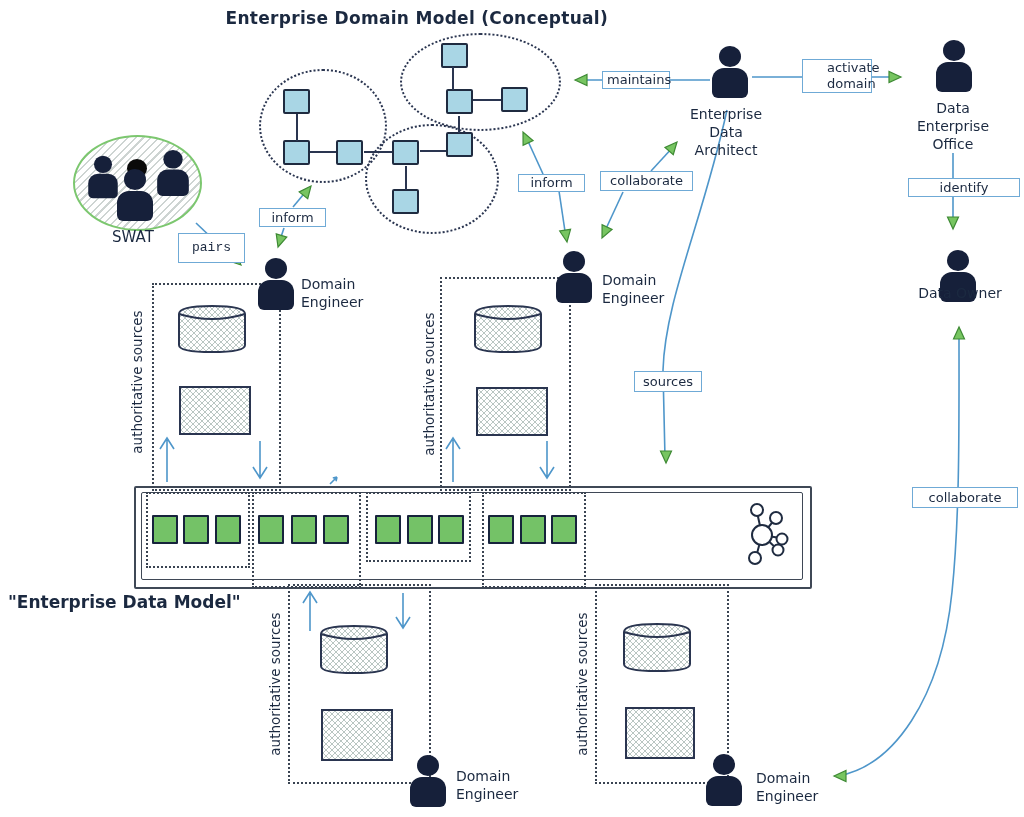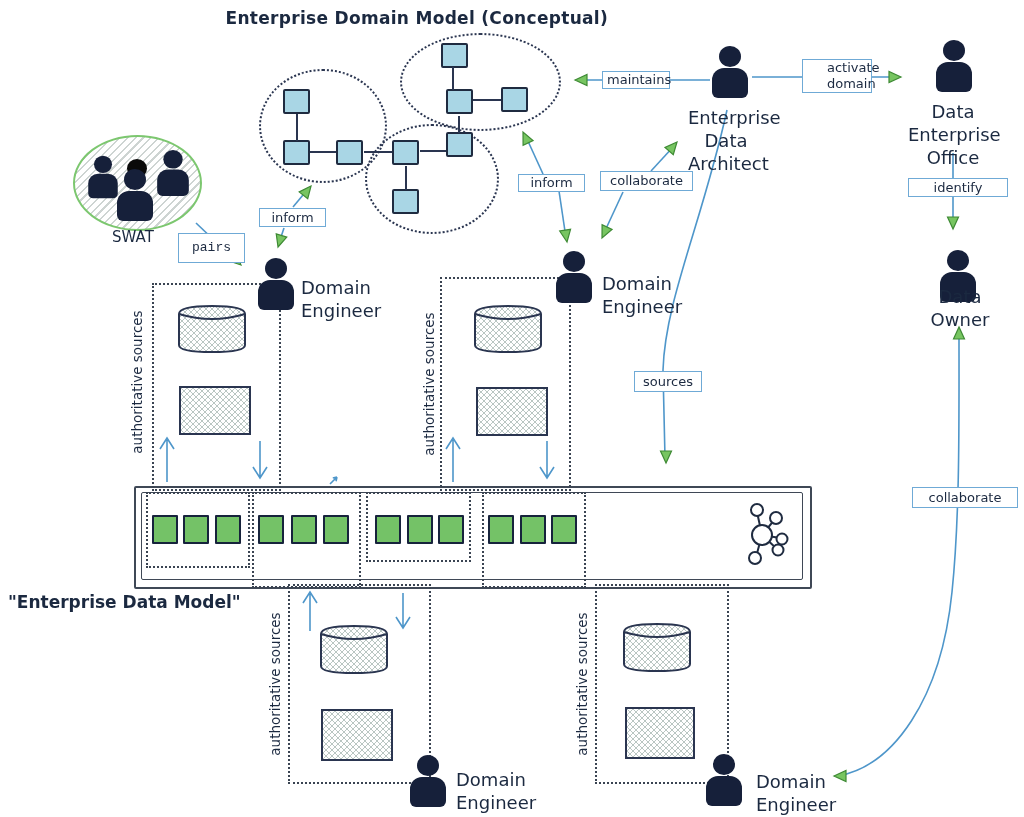--- a/index.html
+++ b/index.html
@@ -12,21 +12,21 @@
           box-sizing:border-box;display:flex;flex-direction:column;justify-content:center;}
   .dotrect{position:absolute;border:2px dotted #3a4452;z-index:5;}
   .dotellipse{position:absolute;border:2px dotted #2a3550;border-radius:50%;z-index:4;}
   .bluesq{position:absolute;width:27px;height:25px;background:#a9d6e5;border:2.5px solid #1f2b40;
           border-radius:2px;z-index:10;box-sizing:border-box;}
   .greensq{position:absolute;width:26px;height:29px;background:#74c267;border:2.5px solid #17233c;
            border-radius:1px;z-index:12;box-sizing:border-box;}
   .person{position:absolute;width:40px;z-index:20;}
   .p-head{width:22px;height:21px;border-radius:50%;background:#16203a;margin:0 auto;}
   .p-body{width:36px;height:30px;background:#16203a;border-radius:12px 12px 6px 6px;margin:1px auto 0;}
-  .ptext{position:absolute;font-size:18px;line-height:1.28;z-index:30;}
+  .ptext{position:absolute;font-size:14px;line-height:1.28;z-index:30;}
   .ctext{text-align:center;}
   .vtext{position:absolute;width:172px;text-align:center;font-size:13.5px;
          transform:rotate(-90deg);z-index:6;}
   .hubrect{position:absolute;border:2px solid #3f4856;z-index:3;border-radius:2px;}
   .swat{position:absolute;left:73px;top:135px;width:125px;height:92px;border:2.5px solid #7cc76f;
         border-radius:50%;overflow:hidden;z-index:8;
         background:repeating-linear-gradient(135deg,rgba(145,160,155,0) 0 4px,rgba(145,160,155,.45) 4px 5.5px);}
   svg.overlay{position:absolute;left:0;top:0;z-index:25;pointer-events:none;}
   .shape{position:absolute;z-index:9;}
 </style>
@@ -216,21 +216,21 @@
 
   <div class="lblbox" style="left:178px;top:233px;width:67px;height:30px;font-family:Liberation Mono, monospace;">pairs</div>
   <div class="lblbox" style="left:259px;top:208px;width:67px;height:19px;">inform</div>
   <div class="lblbox" style="left:518px;top:174px;width:67px;height:18px;">inform</div>
   <div class="lblbox" style="left:600px;top:171px;width:93px;height:20px;">collaborate</div>
   <div class="lblbox" style="left:602px;top:71px;width:68px;height:18px;">maintains</div>
   <div class="lblbox" style="left:802px;top:59px;width:70px;height:34px;padding-left:24px;">
     <div>activate</div>
       <div>domain</div>
   </div>
-  <div class="lblbox" style="left:908px;top:178px;width:100px;height:19px;">identify</div>
+  <div class="lblbox" style="left:908px;top:178px;width:112px;height:19px;">identify</div>
   <div class="lblbox" style="left:634px;top:371px;width:68px;height:21px;">sources</div>
   <div class="lblbox" style="left:912px;top:487px;width:106px;height:21px;">collaborate</div>
 
   <svg class="overlay" width="1024" height="817">
 
     <g stroke="#2a3550" stroke-width="2">
       <line x1="297" y1="114" x2="297" y2="141"></line>
         <line x1="310" y1="152" x2="336" y2="152"></line>
       <line x1="364" y1="152" x2="392" y2="152"></line>
         <line x1="420" y1="151" x2="446" y2="151"></line>

